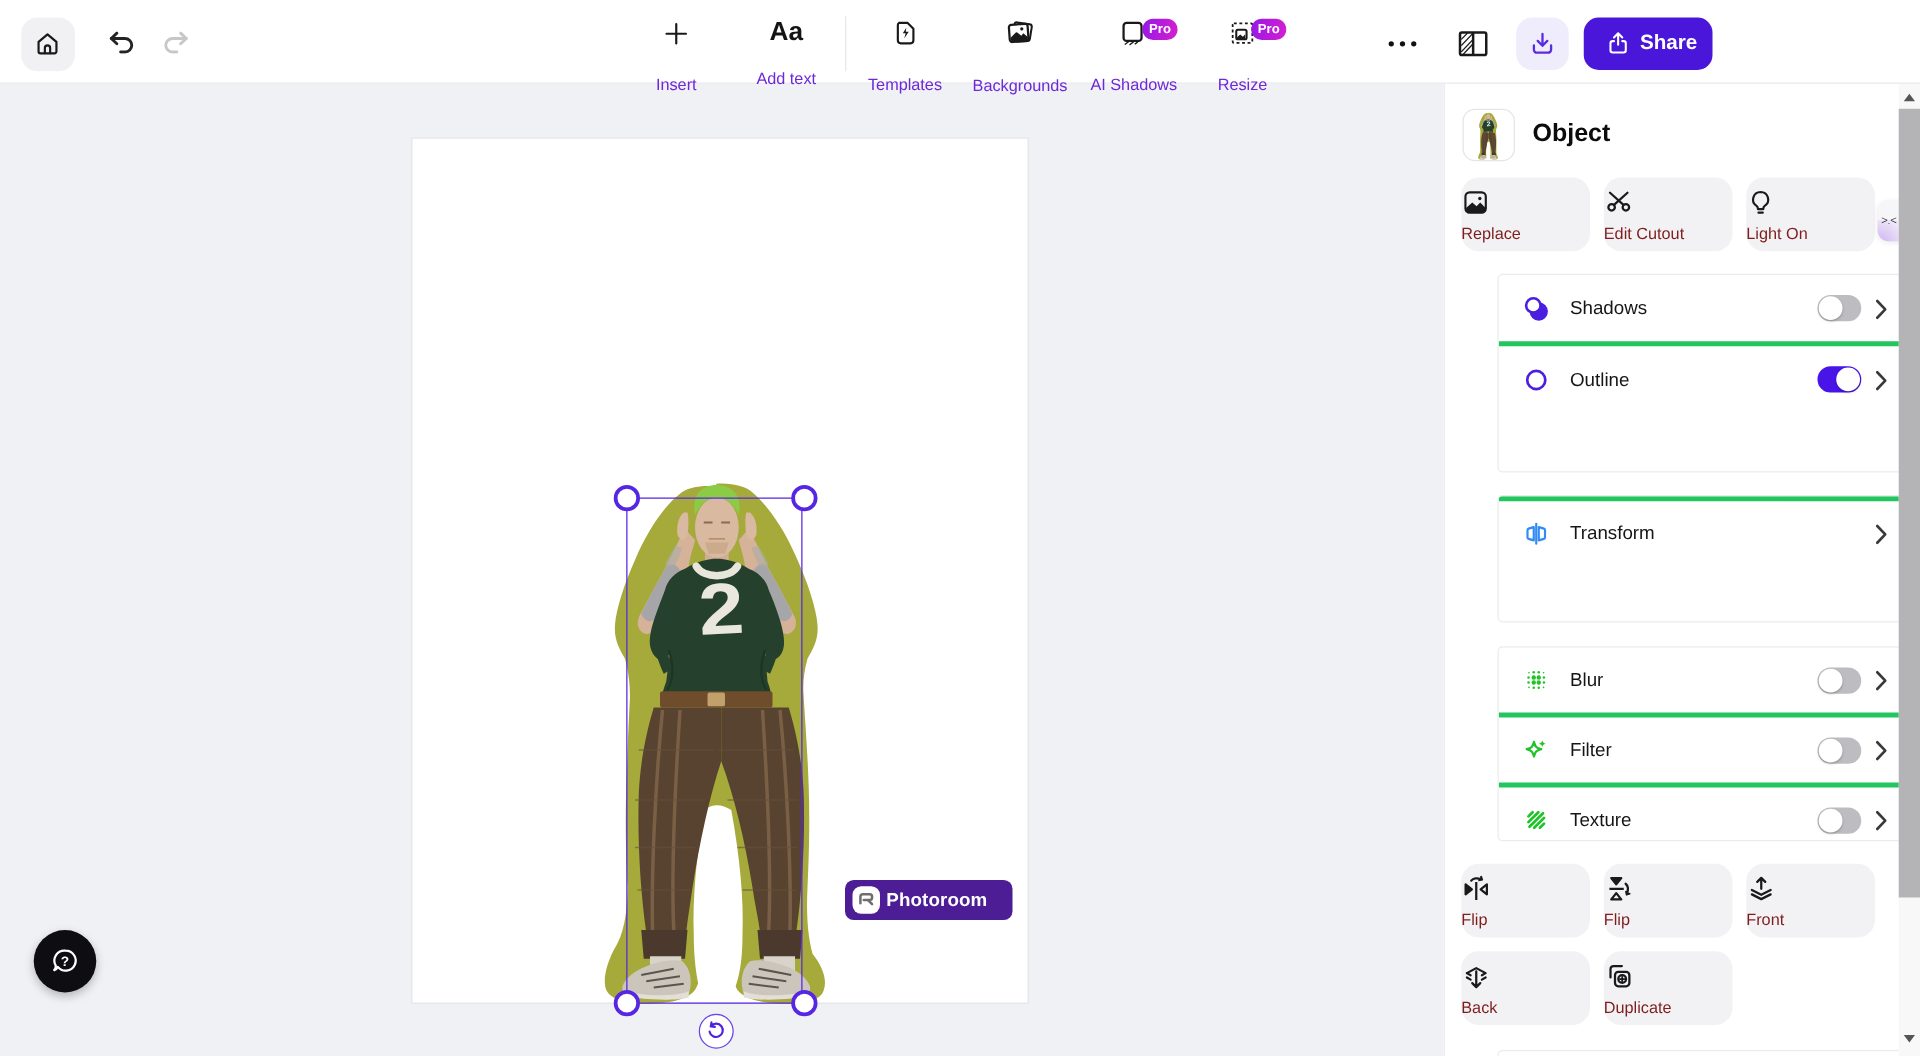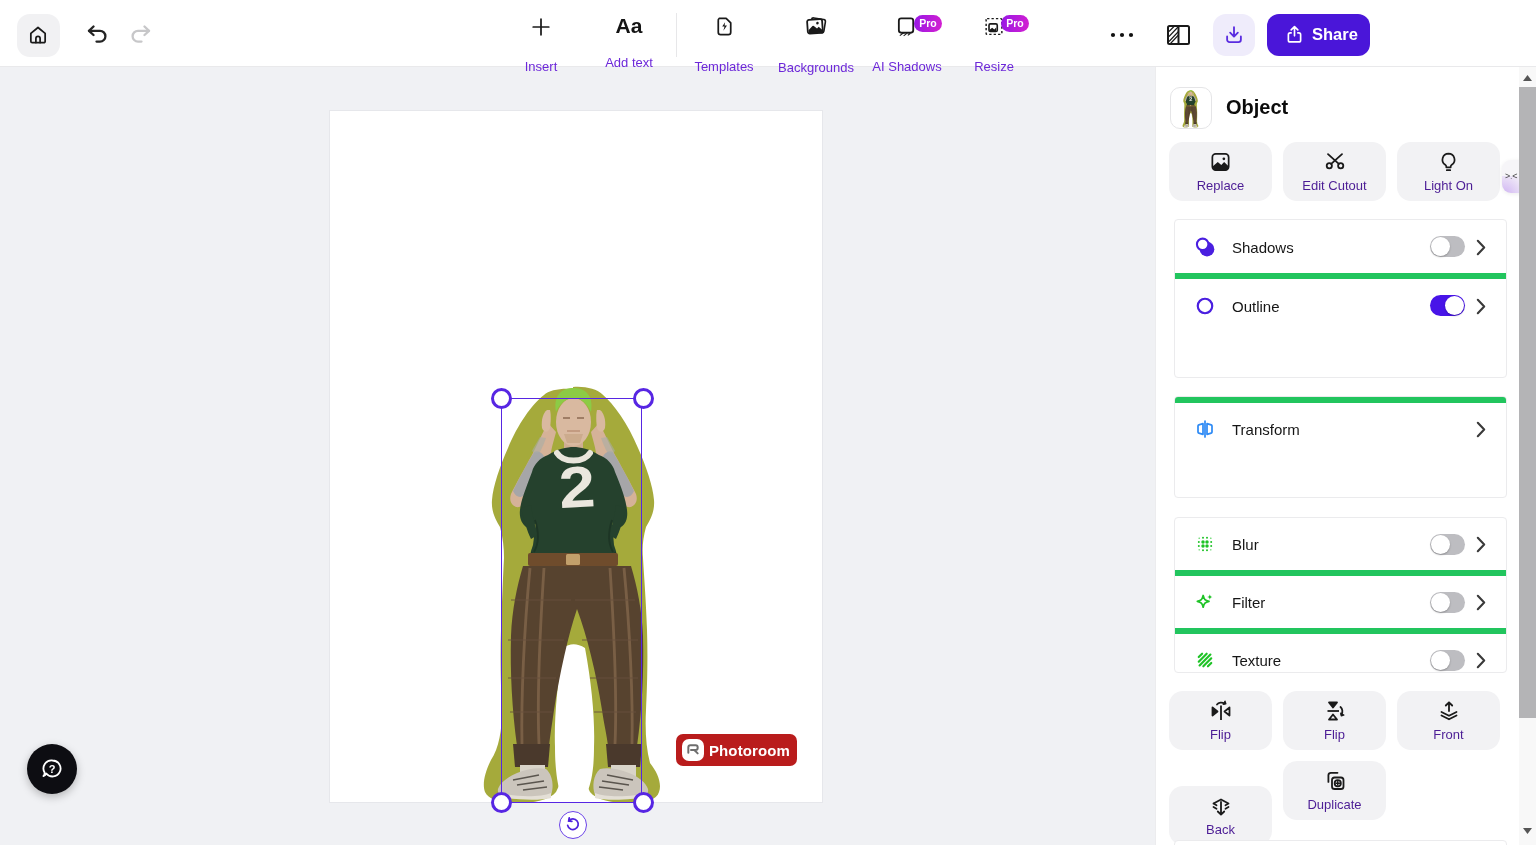--- a/index.html
+++ b/index.html
@@ -4,32 +4,32 @@
 <style>
 html,body{margin:0;padding:0}
 body{width:1536px;height:845px;overflow:hidden;font-family:"Liberation Sans",sans-serif;background:#fff;position:relative}
 .abs{position:absolute}
 .topbar{position:absolute;left:0;top:0;width:1536px;height:66px;background:#fff;border-bottom:1px solid #e9e9eb;z-index:5}
 .tbitem{position:absolute;top:0;text-align:center;color:#1b1b1b}
 .tblbl{font-size:13px;color:#6d28d9;margin-top:17px;white-space:nowrap}
 .canvas{position:absolute;left:0;top:67px;width:1155px;height:778px;background:#f0f1f4}
 .artboard{position:absolute;left:330px;top:44px;width:492px;height:691px;background:#fff;box-shadow:0 0 0 1px rgba(120,120,140,0.08)}
 .sidebar{position:absolute;left:1155px;top:67px;width:364px;height:778px;background:#fff;border-left:1px solid #ececee}
-.card{position:absolute;left:1174px;width:333px;background:#fff;border:1px solid #ebebed;border-radius:4px;box-sizing:border-box;overflow:hidden}
+.card{position:absolute;left:1198px;width:333px;background:#fff;border:1px solid #ebebed;border-radius:4px;box-sizing:border-box;overflow:hidden}
 .row{position:relative}
-.sep{border-top:6px solid #22c55e}
+.sep{border-top:4px solid #22c55e}
 .ricon{position:absolute;left:20px;top:50%;transform:translateY(-50%);width:20px;height:20px}
 .rlbl{position:absolute;left:57px;top:50%;transform:translateY(-50%);font-size:15px;color:#161616}
 .tgl{position:absolute;left:255px;top:50%;margin-top:-10.5px;width:35px;height:21px;border-radius:11px;background:#bdbdc1}
 .tgl .knob{position:absolute;top:1px;width:19px;height:19px;border-radius:50%;background:#fff;box-shadow:0 1px 2px rgba(0,0,0,0.25)}
 .tgl.off .knob{left:1px}
 .tgl.on{background:#4814e8}
 .tgl.on .knob{right:1px}
 .chev{position:absolute;left:301px;top:50%;margin-top:-8px}
-.gbtn{position:absolute;width:103px;height:59px;background:#f2f2f4;border-radius:14px;text-align:center;color:#4c1d95}
+.gbtn{position:absolute;width:103px;height:59px;background:#f2f2f4;border-radius:14px;text-align:left;color:#7f1d1d}
 .gbtn .glbl{font-size:13px;margin-top:0px}
 .gico{display:inline-block;margin-top:8px;height:24px}
 </style>
 </head>
 <body>
 <div class="topbar">
  <div class="abs" style="left:17px;top:14px;width:43px;height:43px;background:#f1f1f3;border-radius:13px">
   <svg width="22" height="22" viewBox="0 0 24 24" style="margin:10px" fill="none" stroke="#1a1a1a" stroke-width="1.9" stroke-linejoin="round" stroke-linecap="round">
         <path d="M4.2 10.3 L12 3.8 L19.8 10.3 V18.8 a1.6 1.6 0 0 1 -1.6 1.6 H5.8 a1.6 1.6 0 0 1 -1.6 -1.6 Z"></path>
         <path d="M9.7 20.3 v-4.6 a2.3 2.3 0 0 1 4.6 0 v4.6"></path>
@@ -245,21 +245,21 @@
 <div class="abs" style="left:633px;top:388px;width:15px;height:15px;border-radius:50%;background:#fff;border:3px solid #5726e3;box-sizing:content-box"></div>
 <div class="abs" style="left:491px;top:792px;width:15px;height:15px;border-radius:50%;background:#fff;border:3px solid #5726e3;box-sizing:content-box"></div>
 <div class="abs" style="left:633px;top:792px;width:15px;height:15px;border-radius:50%;background:#fff;border:3px solid #5726e3;box-sizing:content-box"></div>
 <div class="abs" style="left:559px;top:811px;width:28px;height:28px;border-radius:50%;background:#fff;border:1.6px solid #6b43e8;box-sizing:border-box">
  <svg width="16" height="16" style="margin:4px" viewBox="0 0 24 24" fill="none" stroke="#4f22dd" stroke-width="2.6" stroke-linecap="round">
       <path d="M7.2 7.2 A8 8 0 1 1 5.5 14"></path>
       <path d="M7.8 2.8 L7 7.6 L11.8 8.2" fill="#4f22dd"></path>
     </svg>
 </div>
 
-<div class="abs" style="left:676px;top:734px;width:121px;height:32px;background:#b91c1c;border-radius:7px">
+<div class="abs" style="left:676px;top:704px;width:134px;height:32px;background:#4c1d95;border-radius:7px">
  <div class="abs" style="left:6px;top:5px;width:22px;height:22px;background:#fff;border-radius:7px">
   <svg width="16" height="16" viewBox="0 0 24 24" style="margin:3px" fill="none" stroke="#6e6e6e" stroke-width="3" stroke-linecap="round" stroke-linejoin="round">
         <path d="M5 16 V8 a3 3 0 0 1 3 -3 h8 a3 3 0 0 1 3 3 v1 a3 3 0 0 1 -3 3 H9 M14 12 l5 5"></path>
       </svg>
  </div>
  <div class="abs" style="left:33px;top:8px;font-size:15px;font-weight:700;color:#fff;letter-spacing:0.1px">Photoroom</div>
 </div>
 
 <div class="abs" style="left:27px;top:744px;width:50px;height:50px;border-radius:50%;background:#0d0d12;box-shadow:0 3px 8px rgba(0,0,0,0.25)">
  <svg width="26" height="26" viewBox="0 0 26 26" style="margin:12px" fill="none">
@@ -424,21 +424,21 @@
     </svg>
  <div class="glbl">Flip</div>
 </div>
 <div class="gbtn" style="left:1397px;top:691px">
  <svg class="gico" width="24" height="24" viewBox="0 0 24 24" fill="none" stroke="#1a1a1a" stroke-width="1.8" stroke-linecap="round" stroke-linejoin="round">
       <path d="M12 3.5 V12 M8.8 6.5 L12 3.3 L15.2 6.5"></path>
       <path d="M4.5 13 L12 16.8 L19.5 13 M4.5 16.5 L12 20.3 L19.5 16.5"></path>
     </svg>
  <div class="glbl">Front</div>
 </div>
-<div class="gbtn" style="left:1169px;top:786px">
+<div class="gbtn" style="left:1169px;top:761px">
  <svg class="gico" width="24" height="24" viewBox="0 0 24 24" fill="none" stroke="#1a1a1a" stroke-width="1.8" stroke-linecap="round" stroke-linejoin="round">
       <path d="M12 8 V20.5 M8.8 17.5 L12 20.7 L15.2 17.5"></path>
       <path d="M4.5 9.5 L12 5.5 L19.5 9.5 L16.5 11.2 M7.5 11.2 L4.5 9.5 M4.5 13 L7.5 14.7 M19.5 13 L16.5 14.7"></path>
     </svg>
  <div class="glbl">Back</div>
 </div>
 <div class="gbtn" style="left:1283px;top:761px">
  <svg class="gico" width="24" height="24" viewBox="0 0 24 24" fill="none" stroke="#1a1a1a" stroke-width="1.8" stroke-linecap="round" stroke-linejoin="round">
       <path d="M14.5 3.8 H7.8 a2.4 2.4 0 0 0 -2.4 2.4 v6.7"></path>
       <rect x="9" y="8.5" width="11.5" height="11.5" rx="2.6"></rect>

